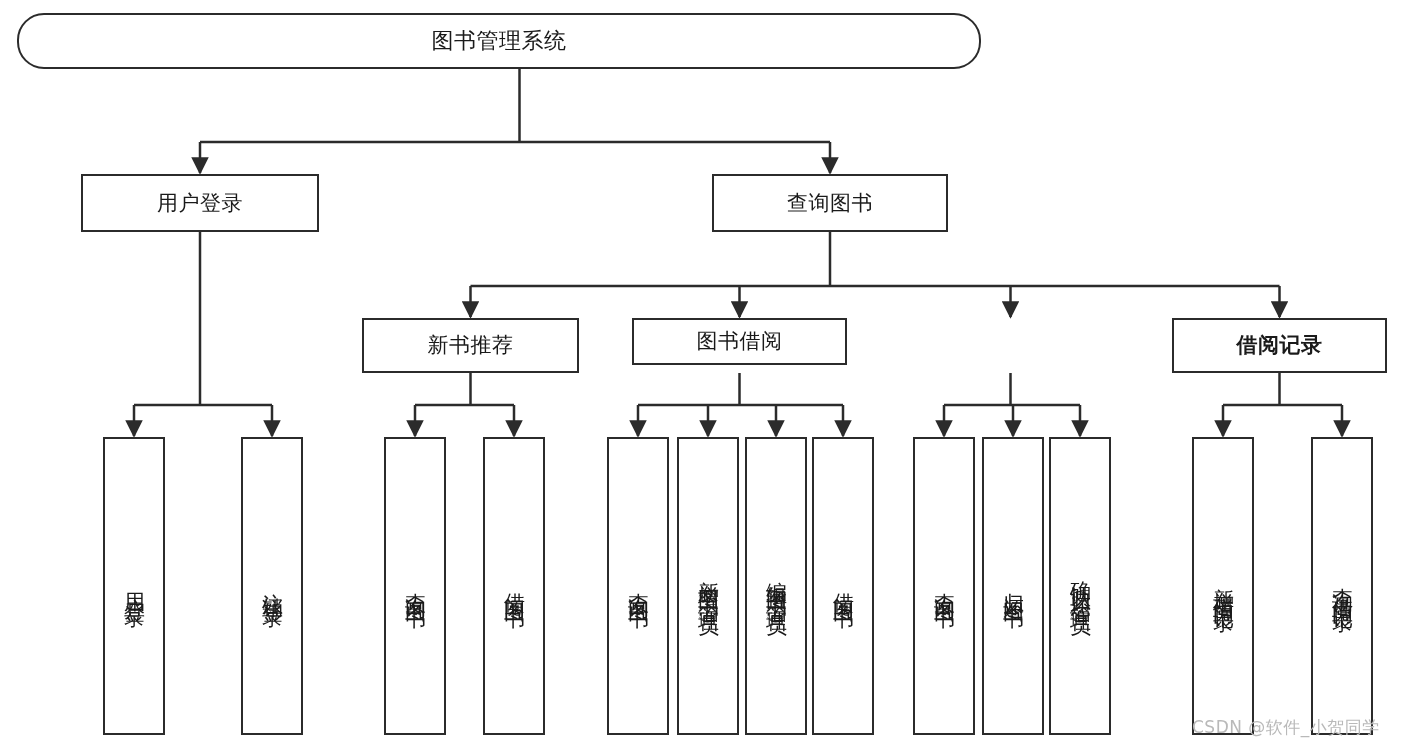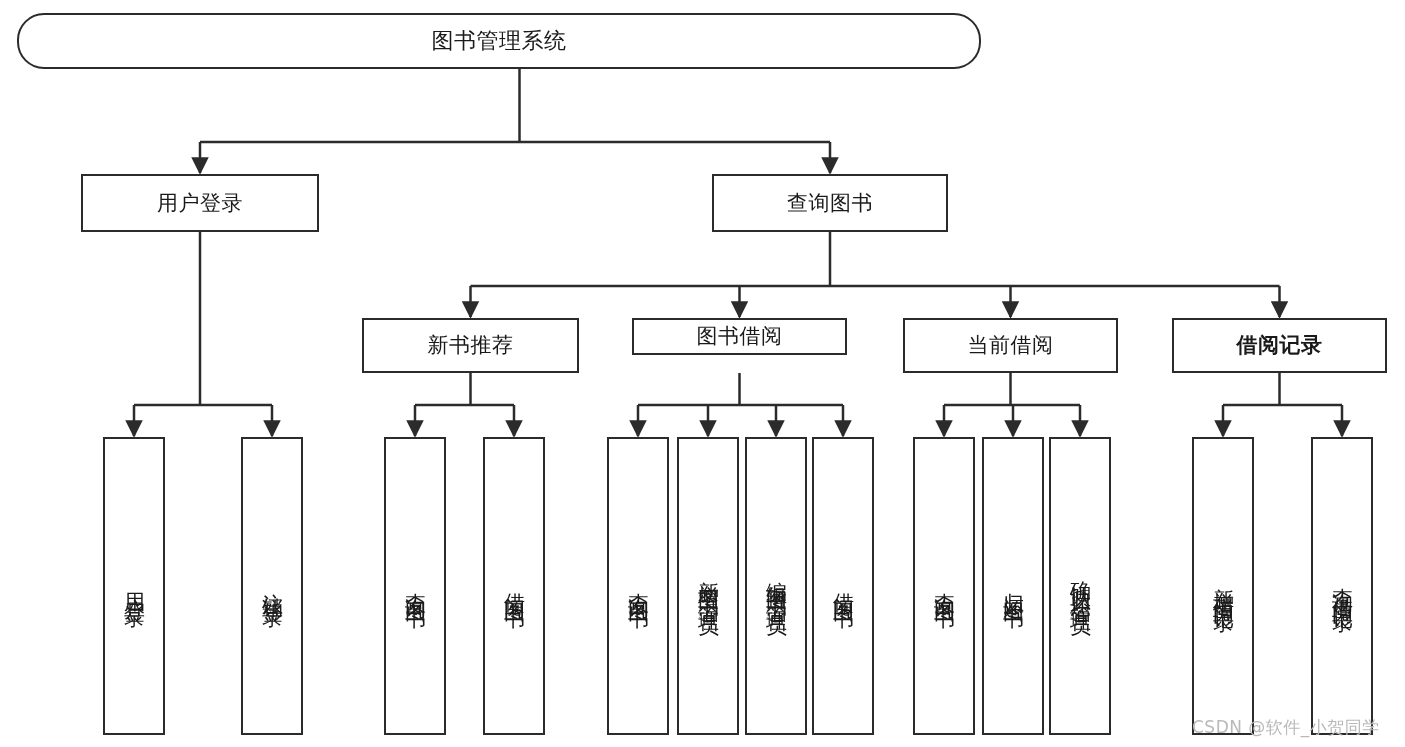--- a/index.html
+++ b/index.html
@@ -127,25 +127,22 @@
   <div class="node horiz" style="left: 81px; top: 174px; width: 238px; height: 58px;">
     <span class="node-label">用户登录</span>
   </div>
   <div class="node horiz" style="left: 712px; top: 174px; width: 236px; height: 58px;">
     <span class="node-label">查询图书</span>
   </div>
 
   <div class="node horiz" style="left: 362px; top: 318px; width: 217px; height: 55px;">
     <span class="node-label">新书推荐</span>
   </div>
-  <div class="node horiz" style="left: 632px; top: 318px; width: 215px; height: 37px;">
+  <div class="node horiz" style="left: 632px; top: 318px; width: 215px; height: 47px;">
     <span class="node-label">图书借阅</span>
-  </div>
-  <div class="node horiz" style="left: 903px; top: 318px; width: 215px; height: 55px;">
-    <span class="node-label">当前借阅</span>
   </div>
   <div class="node horiz" style="left: 1172px; top: 318px; width: 215px; height: 55px; font-weight: bold;">
     <span class="node-label">借阅记录</span>
   </div>
 
   <div class="node vert" style="left: 103px; top: 437px; width: 62px; height: 298px;">
     <span class="node-label">用户登录</span>
   </div>
   <div class="node vert" style="left: 241px; top: 437px; width: 62px; height: 298px;">
     <span class="node-label">注销登录</span>

